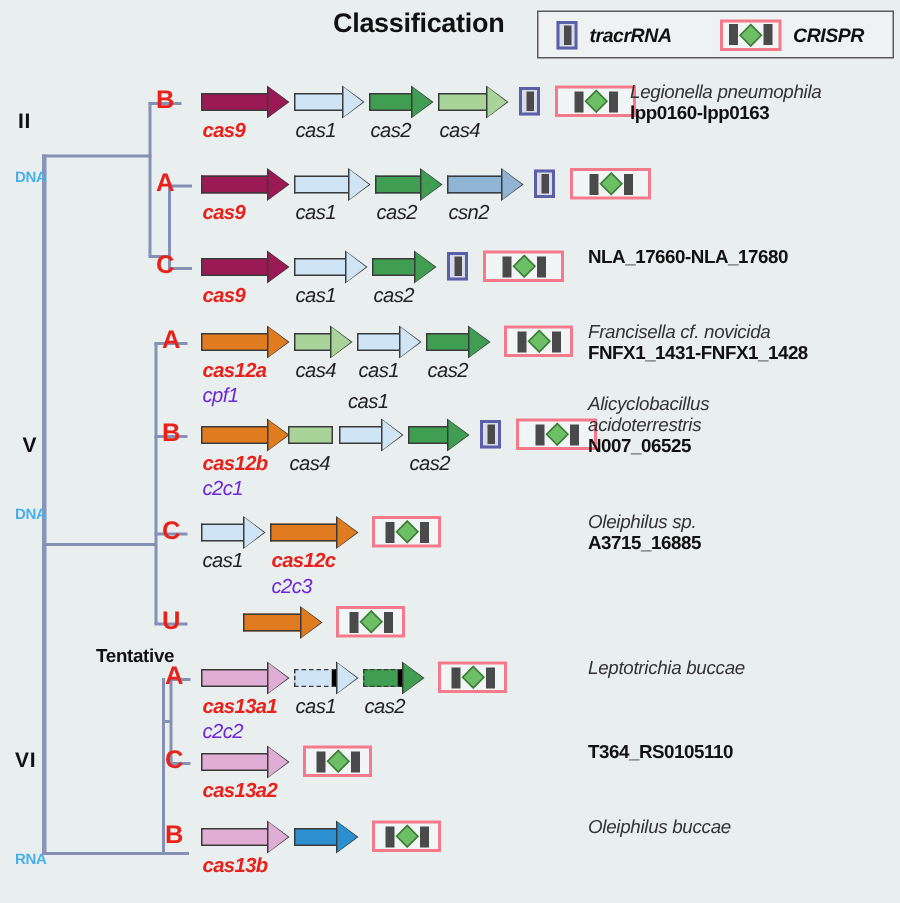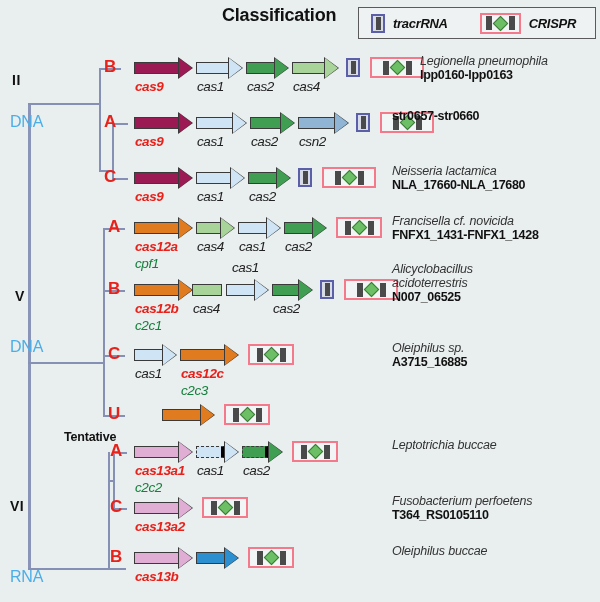--- a/index.html
+++ b/index.html
@@ -56,21 +56,21 @@
   .lv { width: 2px; }
   .lh { height: 2px; }
   .lv2 { width: 3px; background: #8a93b8; }
 
   
   .type {
     position: absolute; font-weight: bold; color: #111;
     font-size: 14px; letter-spacing: 0.5px;
   }
   .nuc {
-    position: absolute; font-weight: normal; font-size: 16px;
+    position: absolute; font-weight: bold; font-size: 10px;
     color: #4aaee8; letter-spacing: -0.2px;
   }
   .sub {
     position: absolute; font-weight: bold; font-size: 17px; color: #e8211b;
   }
   .tentative {
     position: absolute; font-weight: bold; font-size: 12.5px; color: #111;
     letter-spacing: -0.2px;
   }
 
@@ -93,21 +93,21 @@
   
   .rect {
     position: absolute; height: 12px; top: 4px;
     border: 1.2px solid #3a3a3a;
   }
   .glabel {
     position: absolute; font-size: 13.5px; font-style: italic;
     color: #222; white-space: nowrap; letter-spacing: -0.4px;
   }
   .glabel.red { color: #e8211b; font-weight: bold; }
-  .glabel.alt { color: #15803d; font-weight: normal; }
+  .glabel.alt { color: #6d28d9; font-weight: normal; }
 
   
   .org { position: absolute; white-space: nowrap; }
   .org .sp2 {
     font-style: italic; font-size: 12.5px; color: #333;
     letter-spacing: -0.2px; display: block; line-height: 14px;
   }
   .org .lc {
     font-weight: bold; font-size: 12.5px; color: #111;
     letter-spacing: -0.3px; display: block; line-height: 15px;
@@ -241,21 +241,20 @@
       <div class="glabel" style="left: 299px; top: 134px;">csn2</div>
       <div class="tracr" style="position: absolute; left: 356px; top: 113px;">
         <i></i>
       </div>
       <div class="crispr" style="position: absolute; left: 380px; top: 112px; width: 54px;">
         <span class="sp"></span>
         <span class="rp"></span>
         <span class="sp"></span>
       </div>
       <div class="org" style="left: 392px; top: 109px;">
-        <span class="lc">str0657-str0660</span>
       </div>
       <div class="sub" style="left: 104px; top: 167px;">C</div>
       <div class="gene" style="left: 134px; top: 168px;">
         <div class="arrow" style="width: 58px;">
           <div class="body" style="width: 44px; background: rgb(156, 26, 83);"></div>
           <div class="headOut" style="left: 44px; border-left: 15px solid rgb(58, 58, 58);"></div>
           <div class="head" style="left: 45px; border-left: 13px solid rgb(156, 26, 83);"></div>
         </div>
       </div>
       <div class="glabel red" style="left: 135px; top: 189px;">cas9</div>
@@ -277,21 +276,20 @@
       <div class="glabel" style="left: 249px; top: 189px;">cas2</div>
       <div class="tracr" style="position: absolute; left: 298px; top: 168px;">
         <i></i>
       </div>
       <div class="crispr" style="position: absolute; left: 322px; top: 167px; width: 54px;">
         <span class="sp"></span>
         <span class="rp"></span>
         <span class="sp"></span>
       </div>
       <div class="org" style="left: 392px; top: 164px;">
-        <span class="sp2">Neisseria lactamica</span>
         <span class="lc">NLA_17660-NLA_17680</span>
       </div>
       <div class="sub" style="left: 108px; top: 217px;">A</div>
       <div class="gene" style="left: 134px; top: 218px;">
         <div class="arrow" style="width: 58px;">
           <div class="body" style="width: 44px; background: rgb(224, 123, 31);"></div>
           <div class="headOut" style="left: 44px; border-left: 15px solid rgb(58, 58, 58);"></div>
           <div class="head" style="left: 45px; border-left: 13px solid rgb(224, 123, 31);"></div>
         </div>
       </div>
@@ -455,21 +453,20 @@
           <div class="head" style="left: 45px; border-left: 13px solid rgb(224, 174, 212);"></div>
         </div>
       </div>
       <div class="glabel red" style="left: 135px; top: 519px;">cas13a2</div>
       <div class="crispr" style="position: absolute; left: 202px; top: 497px; width: 46px;">
         <span class="sp"></span>
         <span class="rp"></span>
         <span class="sp"></span>
       </div>
       <div class="org" style="left: 392px; top: 494px;">
-        <span class="sp2">Fusobacterium perfoetens</span>
         <span class="lc">T364_RS0105110</span>
       </div>
       <div class="sub" style="left: 110px; top: 547px;">B</div>
       <div class="gene" style="left: 134px; top: 548px;">
         <div class="arrow" style="width: 58px;">
           <div class="body" style="width: 44px; background: rgb(224, 174, 212);"></div>
           <div class="headOut" style="left: 44px; border-left: 15px solid rgb(58, 58, 58);"></div>
           <div class="head" style="left: 45px; border-left: 13px solid rgb(224, 174, 212);"></div>
         </div>
       </div>

